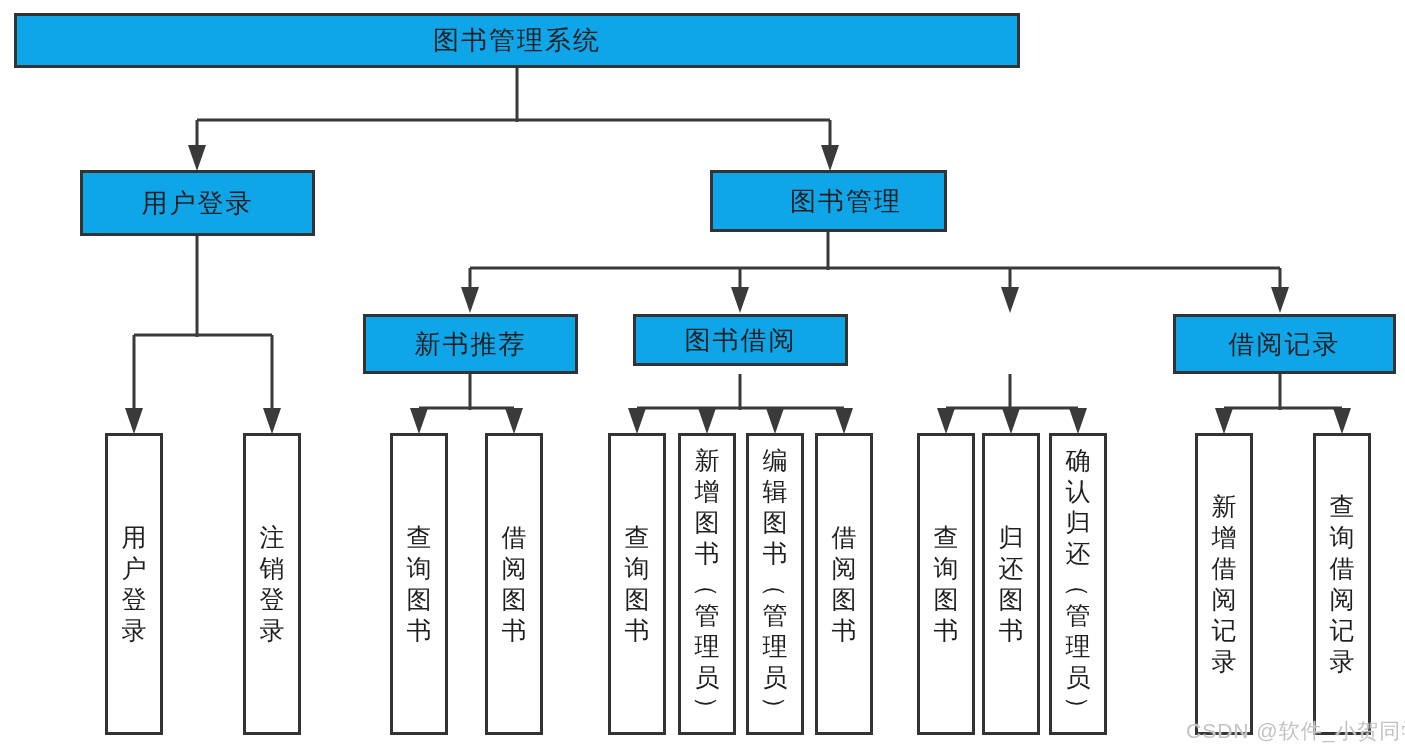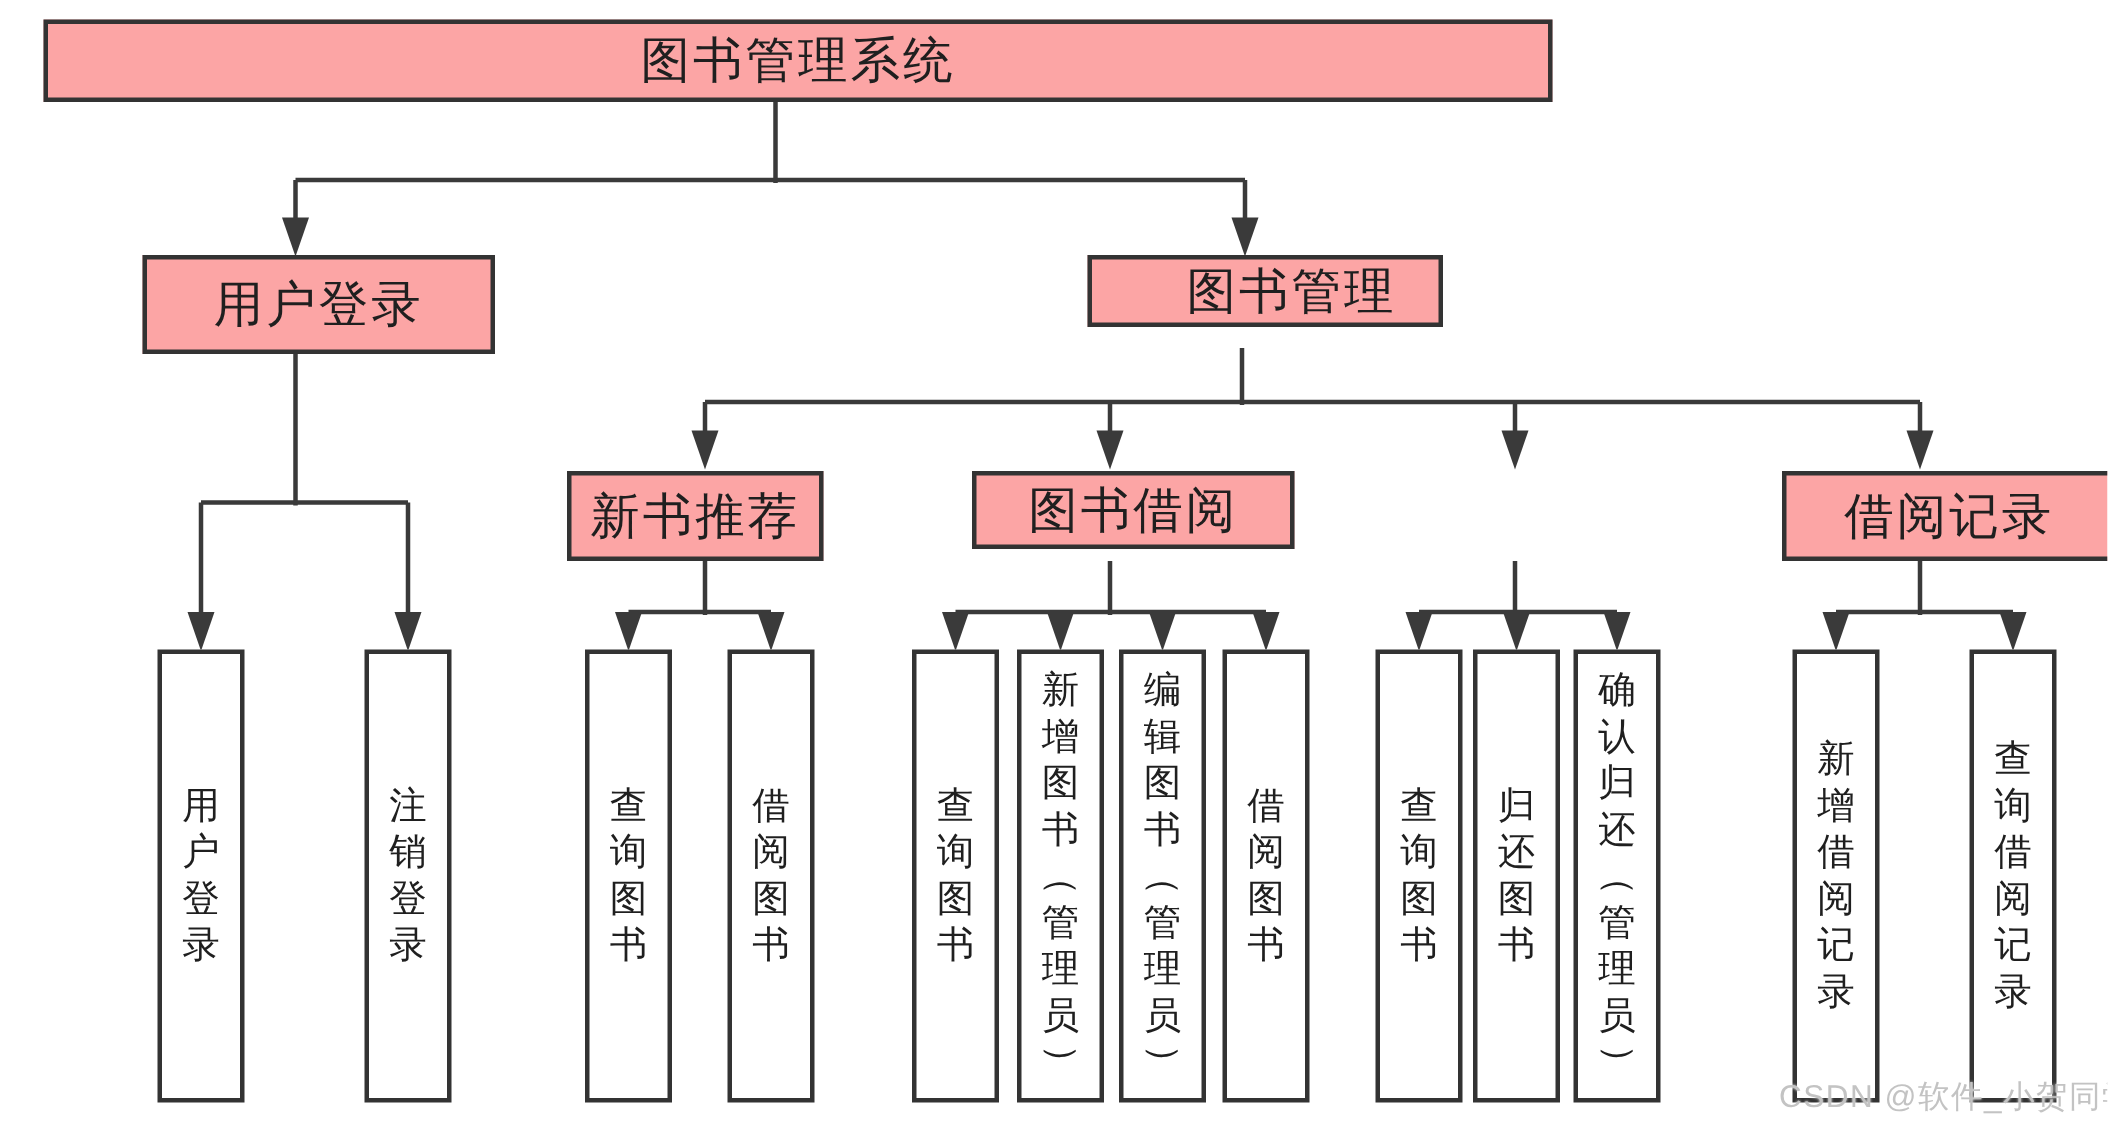--- a/index.html
+++ b/index.html
@@ -8,25 +8,24 @@
     width:1405px;height:747px;
     background:#ffffff;
     font-family:"Liberation Sans","DejaVu Sans",sans-serif;
     overflow:hidden;
   }
   #connectors{position:absolute;left:0;top:0;width:1405px;height:747px;}
   .node{
     position:absolute;
     box-sizing:border-box;
     border:3px solid #333333;
-    background:#fca5a5;
+    background:#0ea5e9;
     display:flex;align-items:center;justify-content:center;
-    font-size:33px;letter-spacing:2px;color:#1f1f1f;
+    font-size:26px;letter-spacing:2px;color:#1f1f1f;
     z-index:2;
-    margin-left:15px;
   }
   .leaf{
     position:absolute;
     box-sizing:border-box;
     top:433px;width:58px;height:302px;
     border:3px solid #333333;
     background:#ffffff;
     display:flex;align-items:center;justify-content:center;
     z-index:2;
   }
@@ -78,23 +77,23 @@
         <polygon points="1069,408 1087,408 1078,434"></polygon>
         <polygon points="1215,408 1233,408 1224,434"></polygon>
         <polygon points="1333,408 1351,408 1342,434"></polygon>
       </g>
   </svg>
 
   <div class="node" style="left:14px;top:13px;width:1006px;height:55px;">图书管理系统</div>
 
   <div class="node" style="left:80px;top:170px;width:235px;height:66px;">用户登录</div>
 
-  <div class="node" style="left:710px;top:170px;width:237px;height:48px;padding-left:35px;">图书管理</div>
-
-  <div class="node" style="left:363px;top:314px;width:171px;height:60px;">新书推荐</div>
+  <div class="node" style="left:710px;top:170px;width:237px;height:62px;padding-left:35px;">图书管理</div>
+
+  <div class="node" style="left:363px;top:314px;width:215px;height:60px;">新书推荐</div>
 
   <div class="node" style="left:633px;top:314px;width:215px;height:52px;">图书借阅</div>
 
 
   <div class="node" style="left:1173px;top:314px;width:223px;height:60px;">借阅记录</div>
 
   <div class="leaf" style="left:105px;">
     <span class="vtext">
         <span>用</span>
         <span>户</span>

